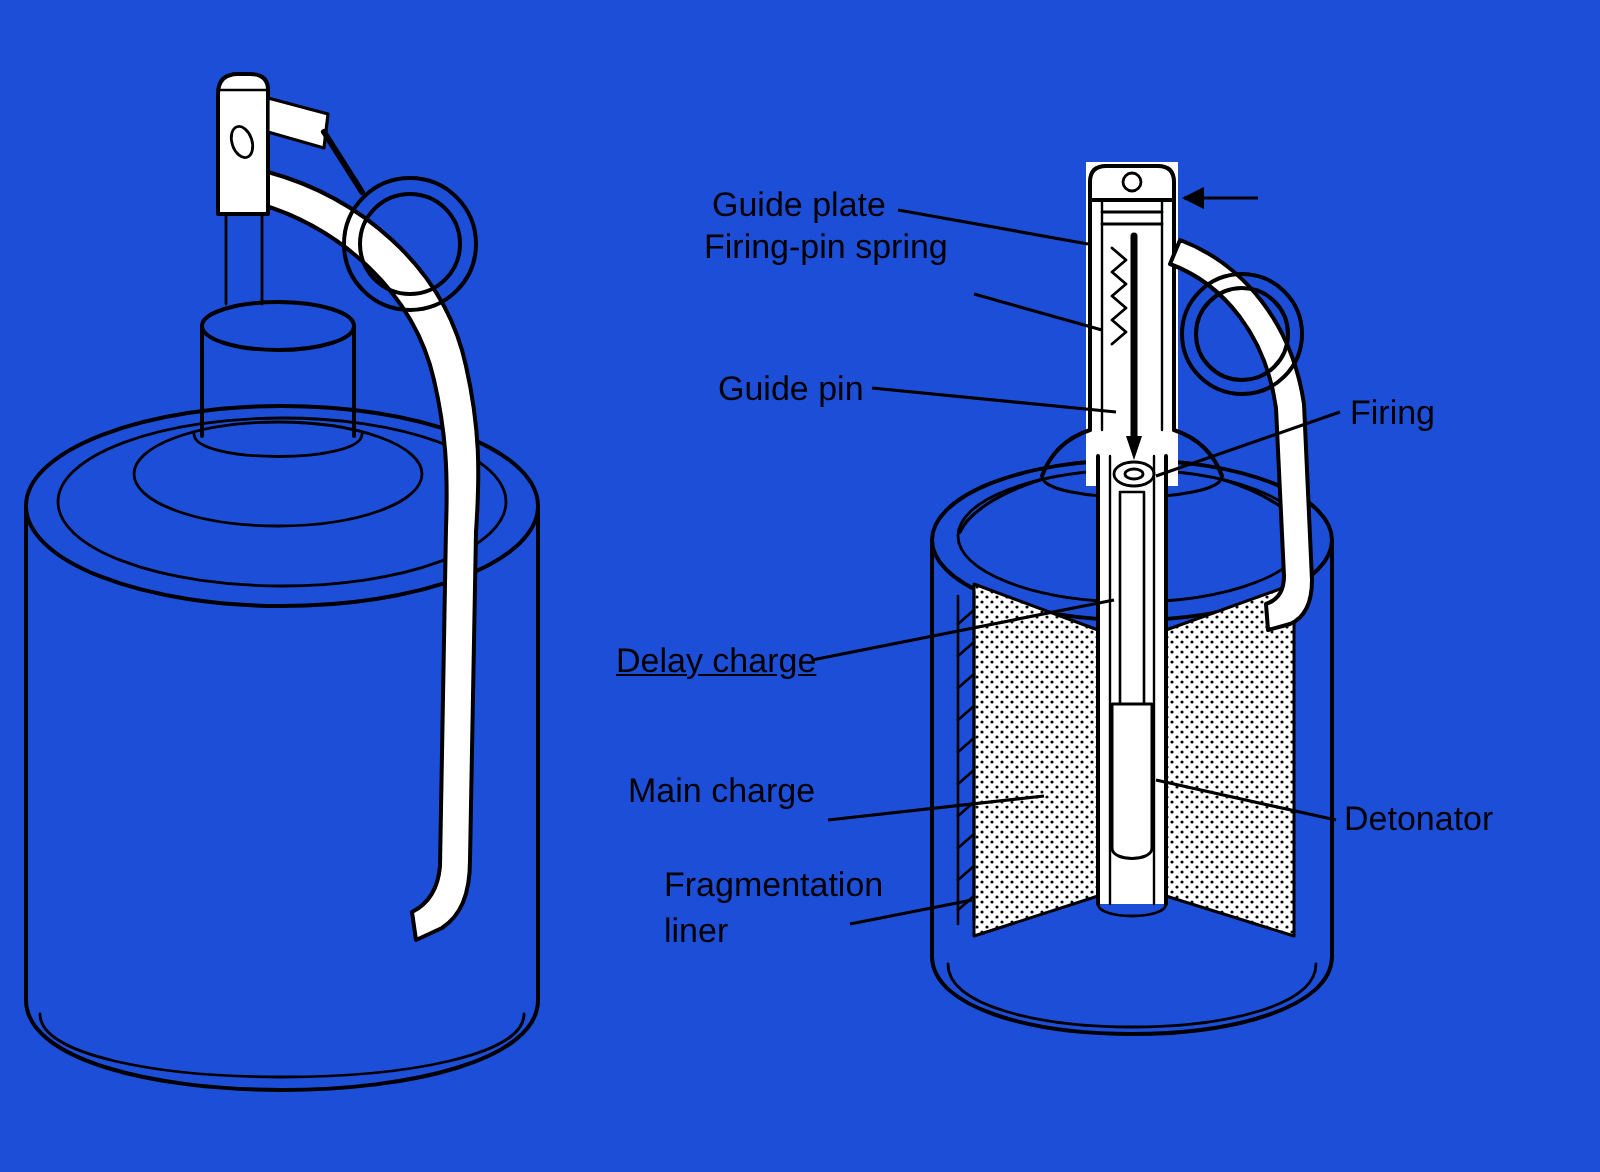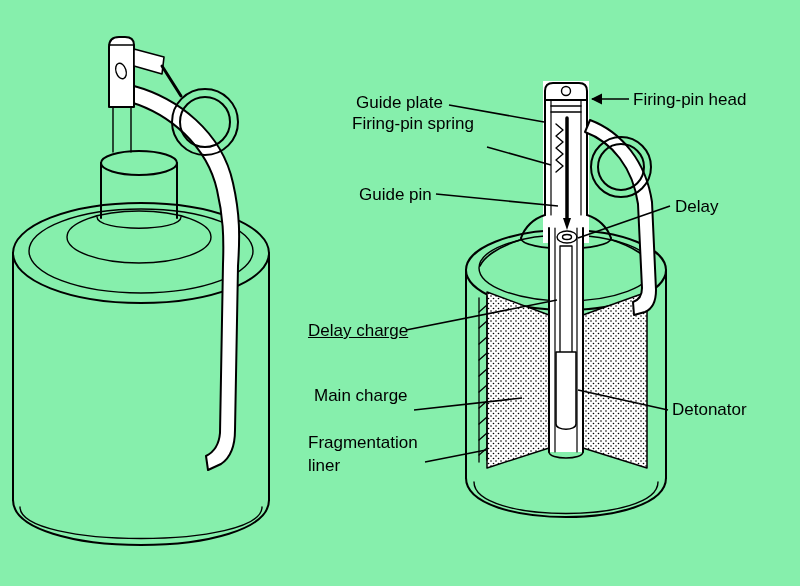--- a/index.html
+++ b/index.html
@@ -1,32 +1,32 @@
 <!DOCTYPE html>
 <html><head>
 <meta charset="utf-8">
 <style>
   html, body { margin: 0; padding: 0; background: #ffffff; }
   .canvas {
     position: relative;
     width: 800px;
     height: 586px;
-    background: #86efac;
+    background: #1d4ed8;
     overflow: hidden;
     font-family: "Liberation Sans", sans-serif;
   }
   .artwork { position: absolute; left: 0; top: 0; }
   .label {
     position: absolute;
     font-size: 17px;
     line-height: 1.35;
     color: #000000;
     white-space: nowrap;
   }
-  .label.multiline { white-space: pre-line; }
+  .label.multiline { white-space: pre-line; margin-left: 24px; }
 </style>
 </head>
 <body>
 
 <div class="canvas">
 
   <svg class="artwork" width="800" height="586" viewBox="0 0 800 586">
     <defs>
       <pattern id="dots" width="5" height="5" patternUnits="userSpaceOnUse">
         <rect width="5" height="5" fill="#ffffff"></rect>
@@ -178,21 +178,20 @@
       <line x1="406" y1="330" x2="557" y2="300"></line>
       <line x1="414" y1="410" x2="522" y2="398"></line>
       <line x1="668" y1="410" x2="578" y2="390"></line>
       <line x1="425" y1="462" x2="486" y2="450"></line>
     </g>
   </svg>
 
   <div class="label" style="left:356px; top:92px;">Guide plate</div>
   <div class="label" style="left:352px; top:113px;">Firing-pin spring</div>
   <div class="label" style="left:359px; top:184px;">Guide pin</div>
-  <div class="label" style="left:633px; top:89px;">Firing-pin head</div>
-  <div class="label" style="left:675px; top:196px;">Delay</div>
+  <div class="label" style="left:675px; top:196px;">Firing</div>
   <div class="label" style="left:308px; top:320px;text-decoration:underline;">Delay charge</div>
   <div class="label" style="left:314px; top:385px;">Main charge</div>
   <div class="label" style="left:672px; top:399px;">Detonator</div>
   <div class="label multiline" style="left:308px; top:432px;">Fragmentation
 liner</div>
 
 </div>
 
 </body></html>

